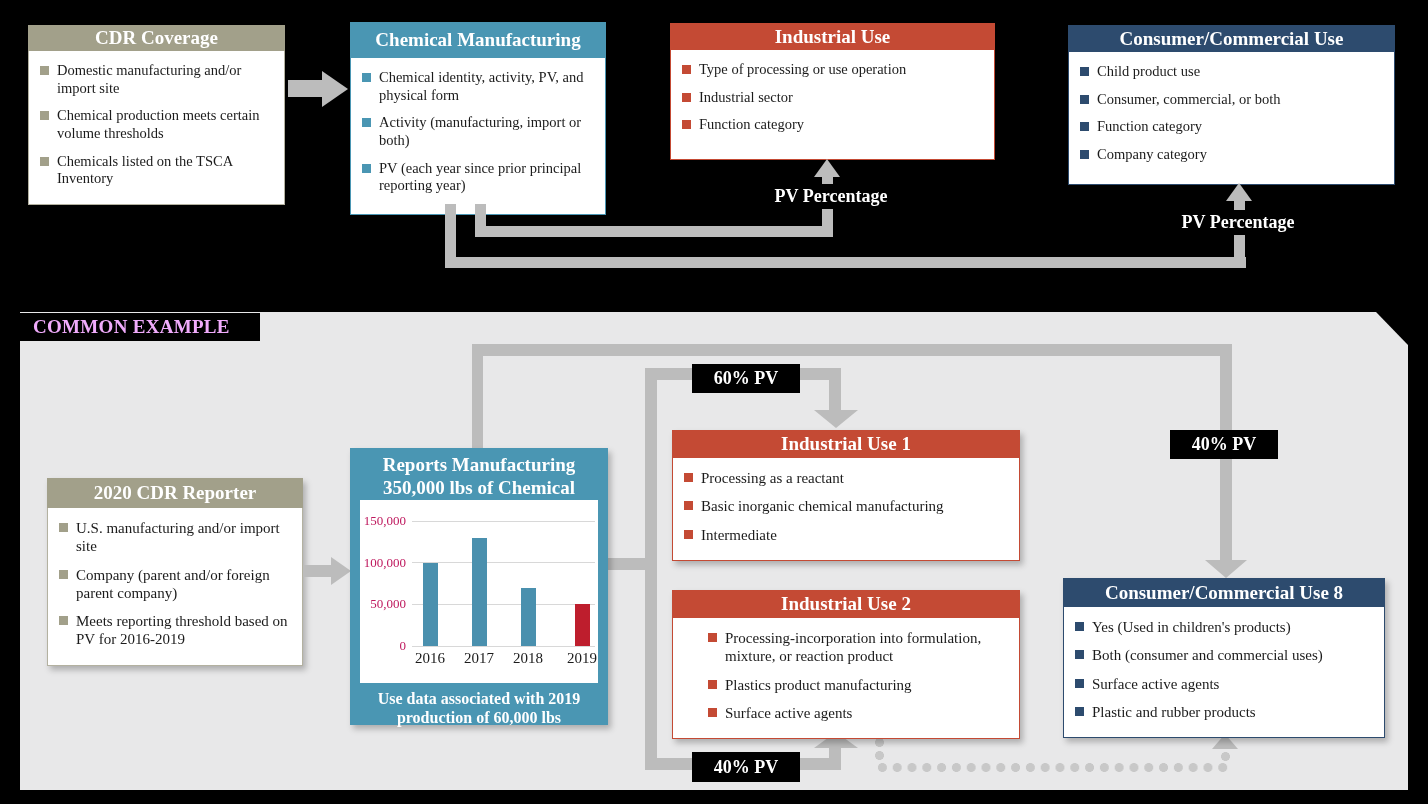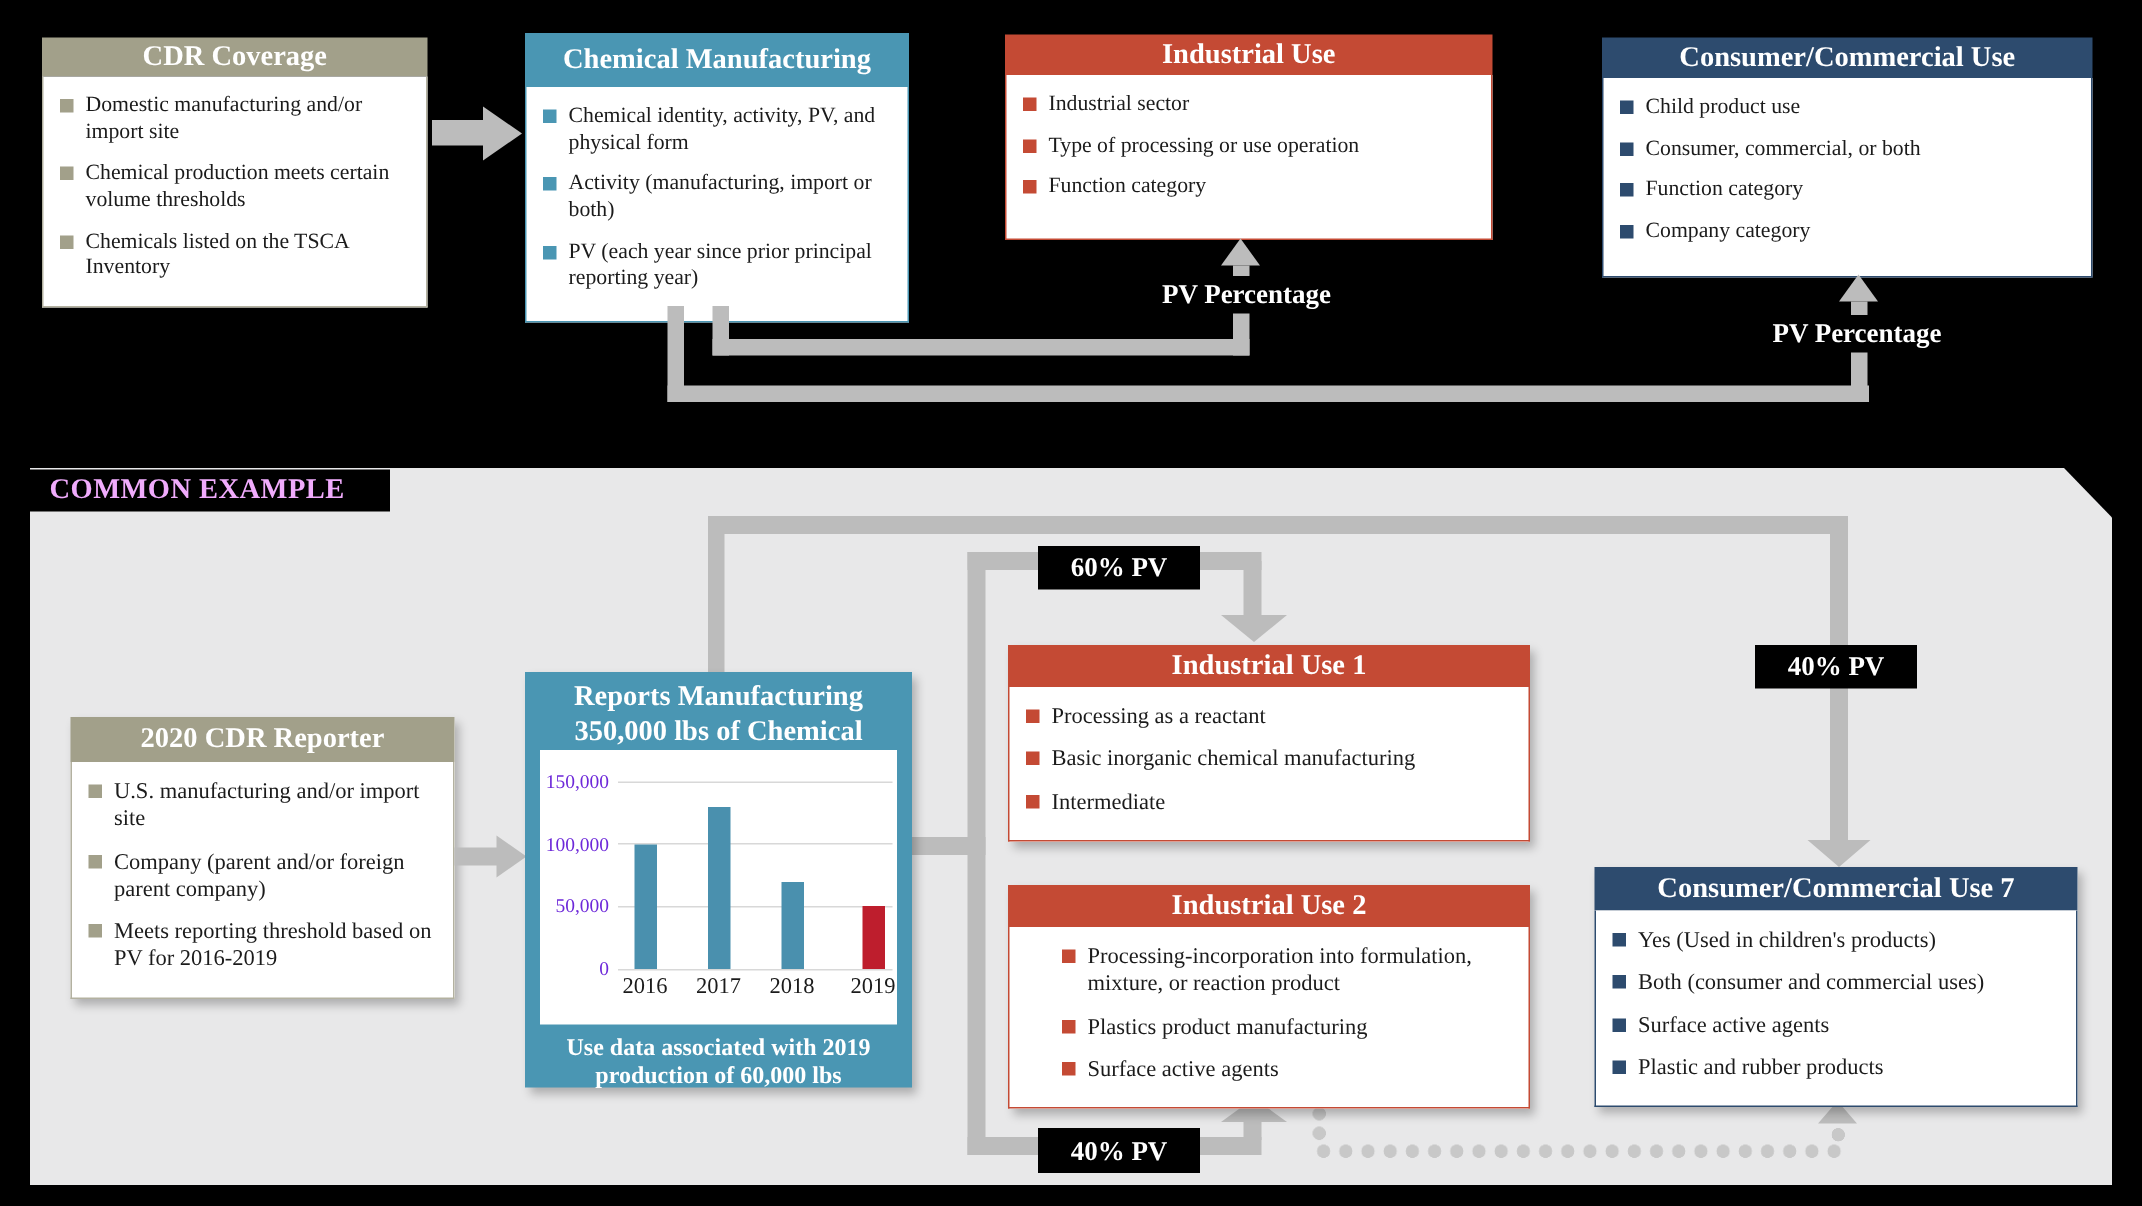--- a/index.html
+++ b/index.html
@@ -56,21 +56,21 @@
   .banner { position:absolute; left:20px; top:313px; width:240px; height:28px; background:#000;
     color:#f0abfc; font-weight:bold; font-size:19px; line-height:28px; padding-left:13px; letter-spacing:0.3px; }
   
   .chartbox { position:absolute; left:350px; top:448px; width:258px; height:277px; background:#4a96b3; }
   .chartbox .ctitle { position:absolute; left:0; top:5px; width:100%; text-align:center;
     color:#fff; font-weight:bold; font-size:19px; line-height:23px; }
   .chart-area { position:absolute; left:10px; top:52px; width:238px; height:183px; background:#fff; }
   .chartbox .ccaption { position:absolute; left:0; top:241px; width:100%; text-align:center;
     color:#fff; font-weight:bold; font-size:16px; line-height:19px; }
   .gridline { position:absolute; height:1px; background:#d8d8d8; left:52px; width:183px; }
-  .ylab { position:absolute; left:0; width:46px; text-align:right; font-size:13px; color:#6d28d9; }
+  .ylab { position:absolute; left:0; width:46px; text-align:right; font-size:13px; color:#be185d; }
   .xlab { position:absolute; top:150px; width:46px; text-align:center; font-size:15px; color:#1b1b1b; }
   .bar { position:absolute; width:15px; }
 </style>
 </head>
 <body>
 
 <div class="canvas">
 
   <div class="flowbox olive" style="left:28px; top:25px; width:257px;">
     <div class="hdr" style="height:26px;">CDR Coverage</div>
@@ -109,25 +109,25 @@
           <span>PV (each year since prior principal reporting year)</span>
         </li>
       </ul>
   </div>
 
   <div class="flowbox red" style="left:670px; top:23px; width:325px;">
     <div class="hdr" style="height:27px;">Industrial Use</div>
     <ul style="min-height:110px;">
         <li>
           <span class="bullet"></span>
+          <span>Type of processing or use operation</span>
+        </li>
+        <li>
+          <span class="bullet"></span>
           <span>Industrial sector</span>
-        </li>
-        <li>
-          <span class="bullet"></span>
-          <span>Type of processing or use operation</span>
         </li>
         <li>
           <span class="bullet"></span>
           <span>Function category</span>
         </li>
       </ul>
   </div>
 
   <div class="flowbox navy" style="left:1068px; top:25px; width:327px;">
     <div class="hdr" style="height:27px;">Consumer/Commercial Use</div>
@@ -273,21 +273,21 @@
           <span>Plastics product manufacturing</span>
         </li>
         <li>
           <span class="bullet"></span>
           <span>Surface active agents</span>
         </li>
       </ul>
   </div>
 
   <div class="flowbox ex navy shadowed" style="left:1063px; top:578px; width:322px;">
-    <div class="hdr" style="height:29px;">Consumer/Commercial Use 7</div>
+    <div class="hdr" style="height:29px;">Consumer/Commercial Use 8</div>
     <ul style="min-height:124px;">
         <li>
           <span class="bullet"></span>
           <span>Yes (Used in children's products)</span>
         </li>
         <li>
           <span class="bullet"></span>
           <span>Both (consumer and commercial uses)</span>
         </li>
         <li>

